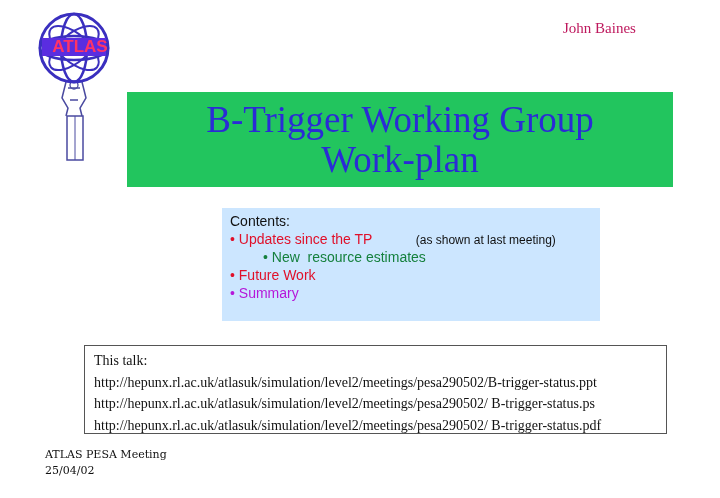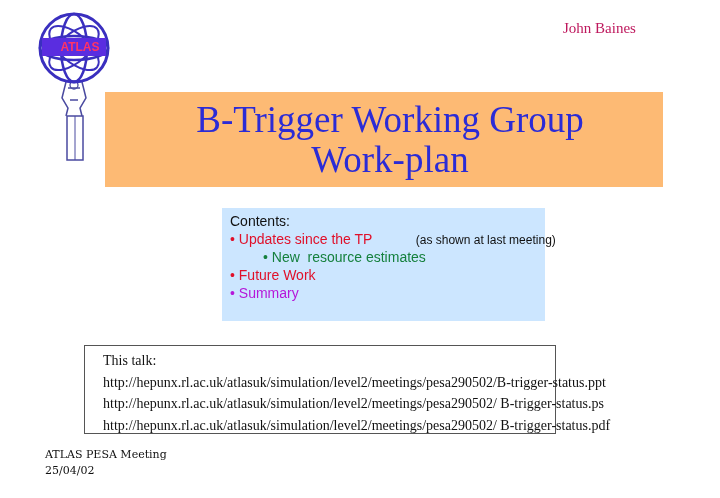--- a/index.html
+++ b/index.html
@@ -7,45 +7,45 @@
       width: 720px; height: 498px; position: relative; overflow: hidden;
       background: #ffffff;
       font-family: "Liberation Serif", serif;
     }
     .logo { position: absolute; left: 22px; top: 8px; width: 100px; height: 155px; }
     .author {
       position: absolute; left: 563px; top: 20px;
       font-family: "Liberation Serif", serif; font-size: 15px; color: #be185d;
     }
     .title-box {
-      position: absolute; left: 105px; top: 92px; width: 546px; height: 95px;
-      background: #fdba74;
-      display: flex; flex-direction: column; align-items: center; justify-content: center; padding-left: 12px;
+      position: absolute; left: 127px; top: 92px; width: 546px; height: 95px;
+      background: #22c55e;
+      display: flex; flex-direction: column; align-items: center; justify-content: center;
     }
     .title-line {
       font-family: "Liberation Serif", serif; font-size: 37px; line-height: 40px;
       color: #2b2bd6;
     }
     .contents-box {
-      position: absolute; left: 222px; top: 208px; width: 323px; height: 113px;
+      position: absolute; left: 222px; top: 208px; width: 378px; height: 113px;
       background: #cce6ff;
       font-family: "Liberation Sans", sans-serif; font-size: 14px;
       padding: 4px 0 0 8px; box-sizing: border-box;
     }
     .contents-box .row { height: 18px; line-height: 18px; white-space: nowrap; }
     .c-head { color: #111111; }
     .c-red { color: #e0102a; }
     .c-blue { color: #15803d; }
     .c-purple { color: #b517d9; }
     .c-note { color: #111111; font-size: 12px; margin-left: 40px; }
     .indent { padding-left: 33px; }
     .links-box {
-      position: absolute; left: 84px; top: 345px; width: 472px; height: 89px;
+      position: absolute; left: 84px; top: 345px; width: 583px; height: 89px;
       border: 1px solid #555555; box-sizing: border-box; background: #ffffff;
-      padding: 4px 0 0 18px;
+      padding: 4px 0 0 9px;
       font-family: "Liberation Serif", serif; font-size: 14px; color: #111111;
     }
     .links-box .row { height: 21.5px; line-height: 21px; white-space: nowrap; }
     .footer {
       position: absolute; left: 45px; top: 447px;
       font-family: "DejaVu Serif", serif; font-size: 11px; color: #111111; line-height: 16px;
     }
   </style>
 </head>
 <body>
@@ -60,21 +60,21 @@
     <circle cx="52" cy="77" r="4" fill="none" stroke="#4a4aa0" stroke-width="1.3"></circle>
 
     <circle cx="52" cy="40" r="34" fill="none" stroke="#3a2fbf" stroke-width="3"></circle>
     <ellipse cx="52" cy="40" rx="34" ry="12" fill="none" stroke="#3a2fbf" stroke-width="2.5"></ellipse>
     <ellipse cx="52" cy="40" rx="13" ry="34" fill="none" stroke="#3a2fbf" stroke-width="2.5"></ellipse>
     <ellipse cx="52" cy="40" rx="30" ry="14" transform="rotate(40 52 40)" fill="none" stroke="#3a2fbf" stroke-width="2"></ellipse>
     <ellipse cx="52" cy="40" rx="30" ry="14" transform="rotate(-40 52 40)" fill="none" stroke="#3a2fbf" stroke-width="2"></ellipse>
 
     <rect x="20" y="30" width="64" height="18" fill="#5a2de0"></rect>
   </svg>
-  <div style="position:absolute;left:20px;top:30px;width:76px;height:18px;line-height:18px;text-align:center;font-family:'Liberation Sans',sans-serif;font-weight:bold;font-size:12px;color:#ff3366;">ATLAS</div>
+  <div style="position:absolute;left:20px;top:30px;width:76px;height:18px;line-height:18px;text-align:center;font-family:'Liberation Sans',sans-serif;font-weight:bold;font-size:17px;color:#ff3366;">ATLAS</div>
 </div>
 
 <div class="author">John Baines</div>
 
 <div class="title-box">
   <div class="title-line">B-Trigger Working Group</div>
   <div class="title-line">Work-plan</div>
 </div>
 
 <div class="contents-box">

